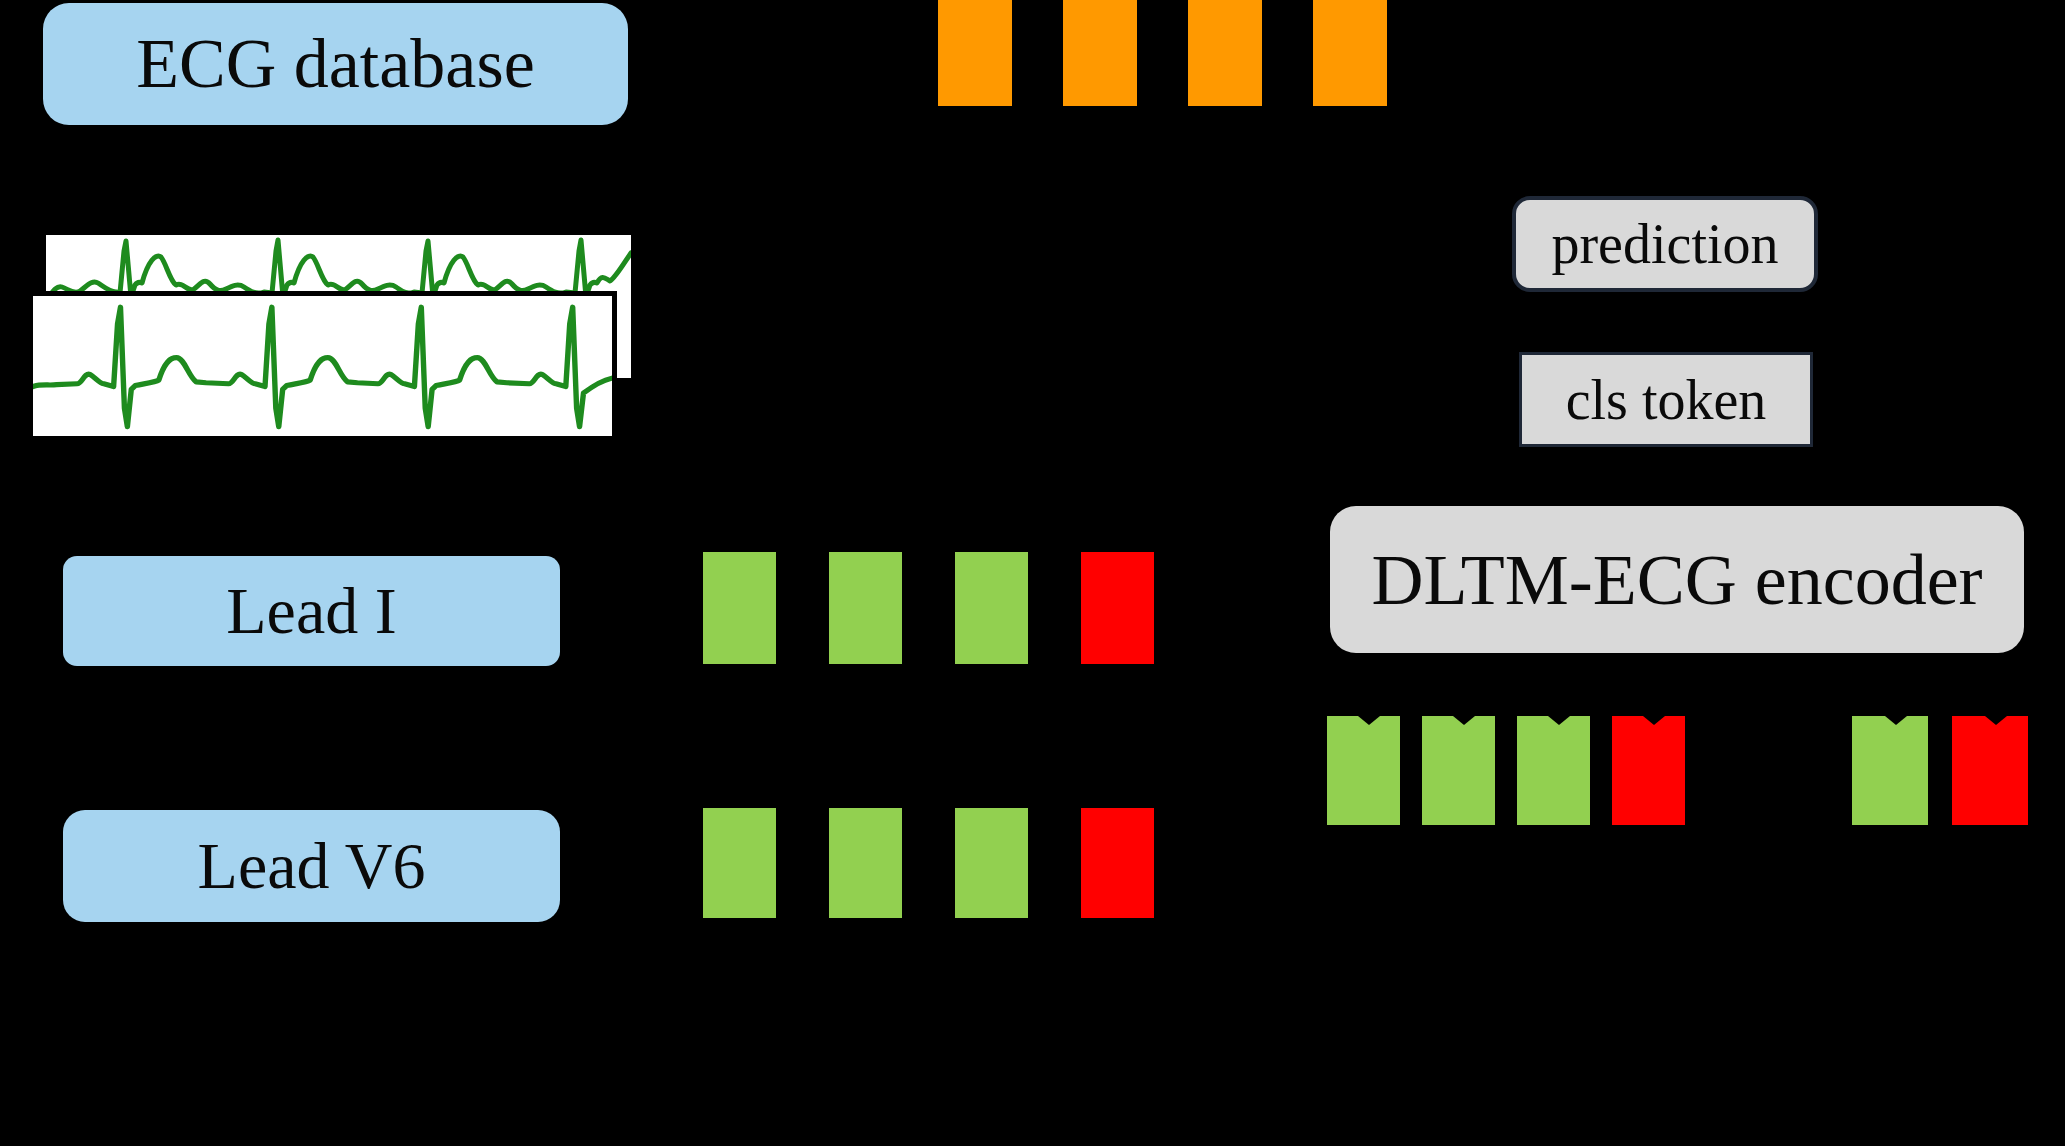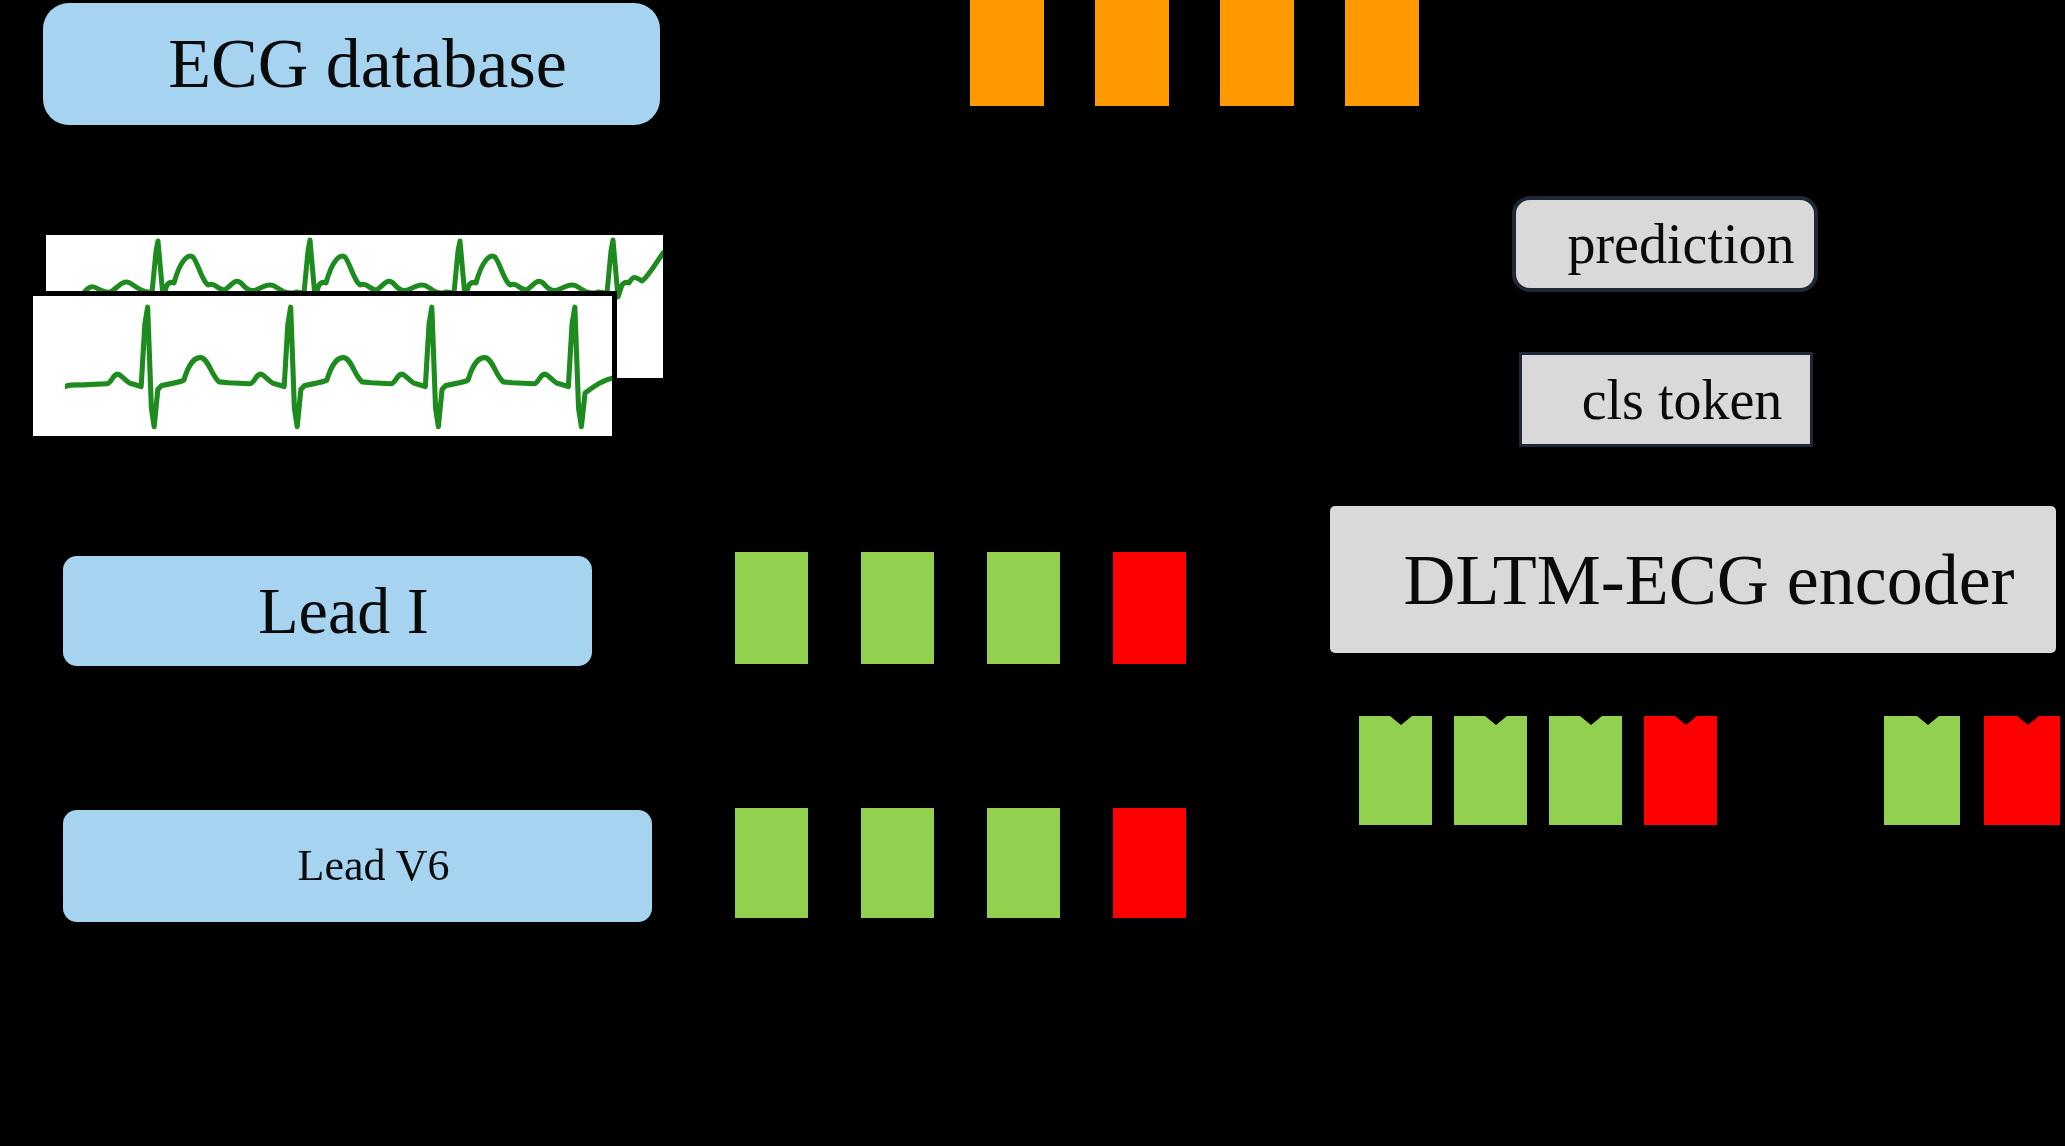--- a/index.html
+++ b/index.html
@@ -4,34 +4,34 @@
 <style>
   html,body{margin:0;padding:0;background:#000;}
   #stage{
     position:relative;
     width:2065px;height:1146px;
     background:#000;
     overflow:hidden;
     font-family:"Liberation Serif","DejaVu Serif",serif;
     color:#0a0a0a;
   }
-  .abs{position:absolute;padding-left:32px;}
+  .abs{position:absolute;}
   .box{
     display:flex;align-items:center;justify-content:center;
     text-align:center;line-height:1;
   }
   
   .blue{border-radius:26px;}
   .ecg-db{left:43px;top:3px;width:585px;height:122px;font-size:70px;}
   .lead-i{left:63px;top:556px;width:497px;height:110px;font-size:66px;border-radius:14px;}
-  .lead-v6{left:63px;top:810px;width:557px;height:112px;font-size:44px;border-radius:14px;}
+  .lead-v6{left:63px;top:810px;width:497px;height:112px;font-size:66px;border-radius:22px;}
   
   .prediction{left:1512px;top:196px;width:306px;height:96px;font-size:56px;border-radius:18px;border:4px solid #1f2837;box-sizing:border-box;}
   .cls-token{left:1519px;top:352px;width:294px;height:95px;font-size:56px;border:3px solid #1f2837;box-sizing:border-box;}
-  .encoder{left:1330px;top:506px;width:694px;height:147px;font-size:72px;border-radius:5px;}
+  .encoder{left:1330px;top:506px;width:694px;height:147px;font-size:72px;border-radius:26px;}
   
   .token-row{display:flex;}
   .token{flex:none;}
   .row-orange{left:938px;top:0;gap:51px;}
   .row-orange .token{width:74px;height:106px;}
   .row-lead-i{left:703px;top:552px;gap:53px;}
   .row-lead-i .token{width:73px;height:112px;}
   .row-lead-v6{left:703px;top:808px;gap:53px;}
   .row-lead-v6 .token{width:73px;height:110px;}
   .row-out-a{left:1327px;top:716px;gap:22px;}

